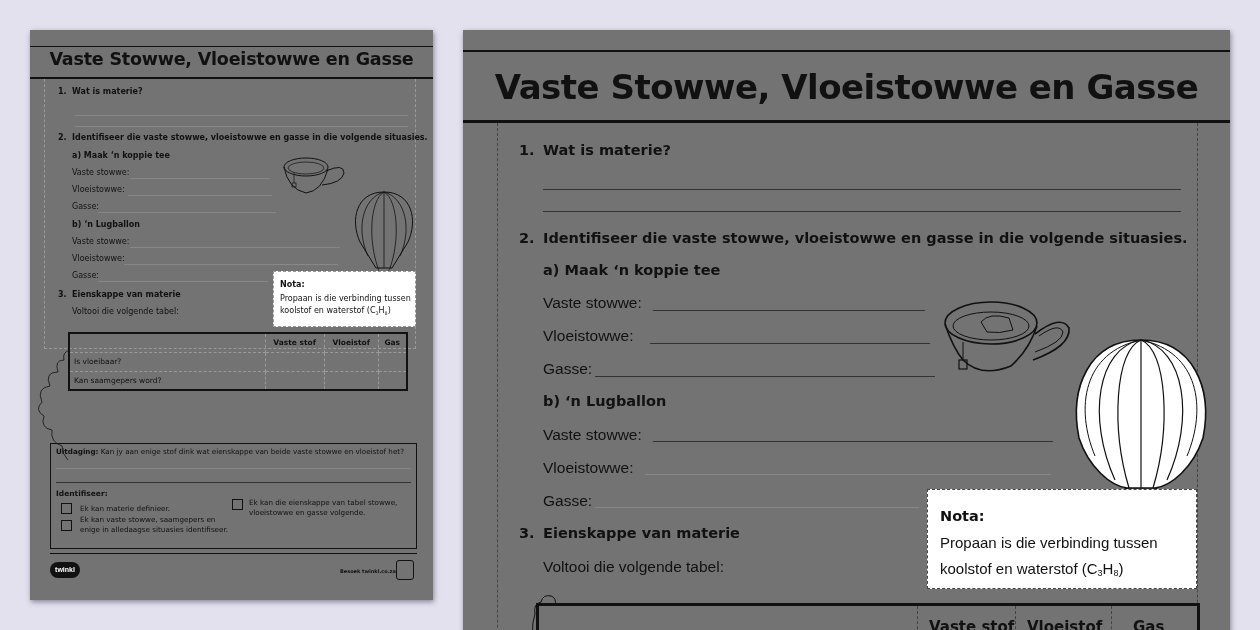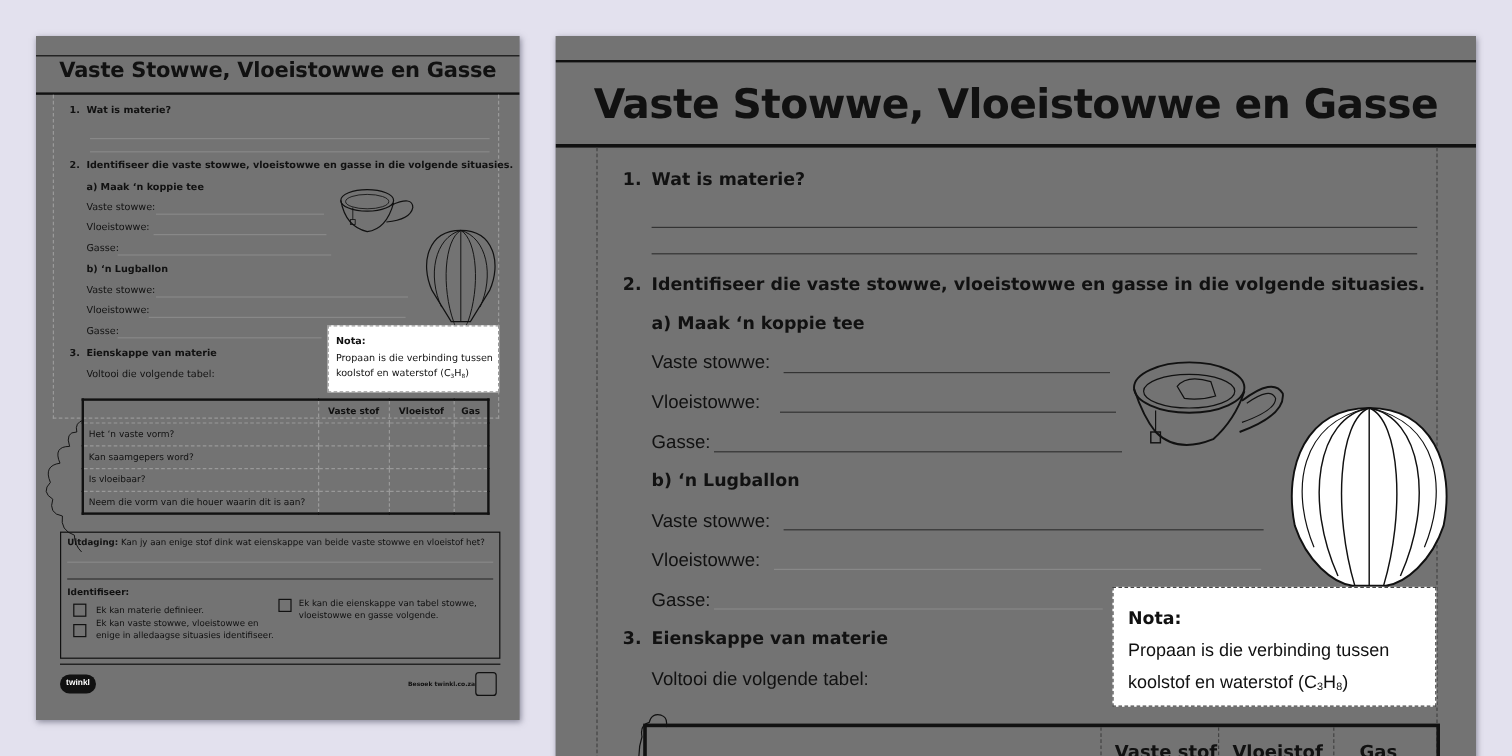--- a/index.html
+++ b/index.html
@@ -116,55 +116,43 @@
 
   <table>
     <tbody>
         <tr>
       <th style="width:196px;"></th>
       <th>Vaste stof</th>
       <th>Vloeistof</th>
       <th>Gas</th>
     </tr>
     <tr>
-      <td>Het ‘n vaste vorm?</td>
+      <td>Is vloeibaar?</td>
       <td></td>
           <td></td>
           <td></td>
     </tr>
     <tr>
       <td>Kan saamgepers word?</td>
-      <td></td>
-          <td></td>
-          <td></td>
-    </tr>
-    <tr>
-      <td>Is vloeibaar?</td>
-      <td></td>
-          <td></td>
-          <td></td>
-    </tr>
-    <tr>
-      <td>Neem die vorm van die houer waarin dit is aan?</td>
       <td></td>
           <td></td>
           <td></td>
     </tr>
   </tbody>
     </table>
 
   <div class="challenge">
     <div class="t" style="left:5px;top:3px;font-size:7.2px;"><b>Uitdaging:</b><span> Kan jy aan enige stof dink wat eienskappe van beide vaste stowwe en vloeistof het?</span></div>
     <div class="rule" style="left:5px;width:355px;top:24px;"></div>
     <div class="rule" style="left:5px;width:355px;top:38px;border-top-color:#333;"></div>
     <div class="t b" style="left:5px;top:45px;font-size:7.5px;">Identifiseer:</div>
     <div class="chk" style="left:10px;top:59px;"></div>
     <div class="t" style="left:29px;top:60px;font-size:7.2px;">Ek kan materie definieer.</div>
     <div class="chk" style="left:10px;top:76px;"></div>
-    <div class="t" style="left:29px;top:71px;font-size:7.2px;">Ek kan vaste stowwe, vloeistowwe en</div>
+    <div class="t" style="left:29px;top:71px;font-size:7.2px;">Ek kan vaste stowwe, saamgepers en</div>
     <div class="t" style="left:29px;top:81px;font-size:7.2px;">enige in alledaagse situasies identifiseer.</div>
     <div class="chk" style="left:181px;top:55px;"></div>
     <div class="t" style="left:198px;top:54px;font-size:7.2px;">Ek kan die eienskappe van tabel stowwe,</div>
     <div class="t" style="left:198px;top:64px;font-size:7.2px;">vloeistowwe en gasse volgende.</div>
   </div>
 
   <div class="footline"></div>
   <div class="logo">twinkl</div>
   <div class="t visit">Besoek twinkl.co.za</div>
   <div class="badge"></div>

